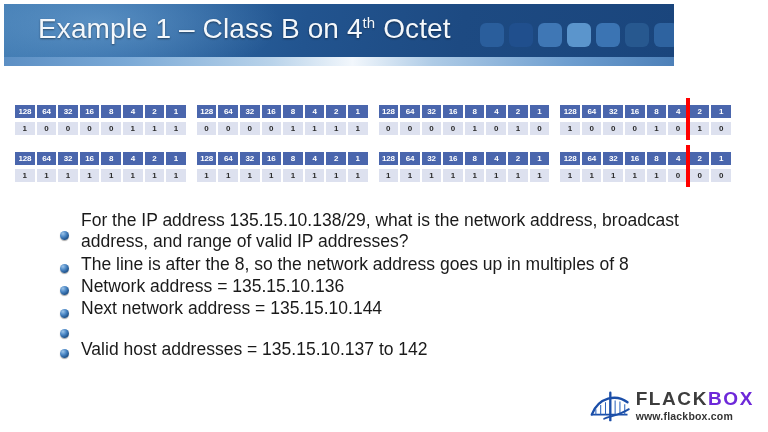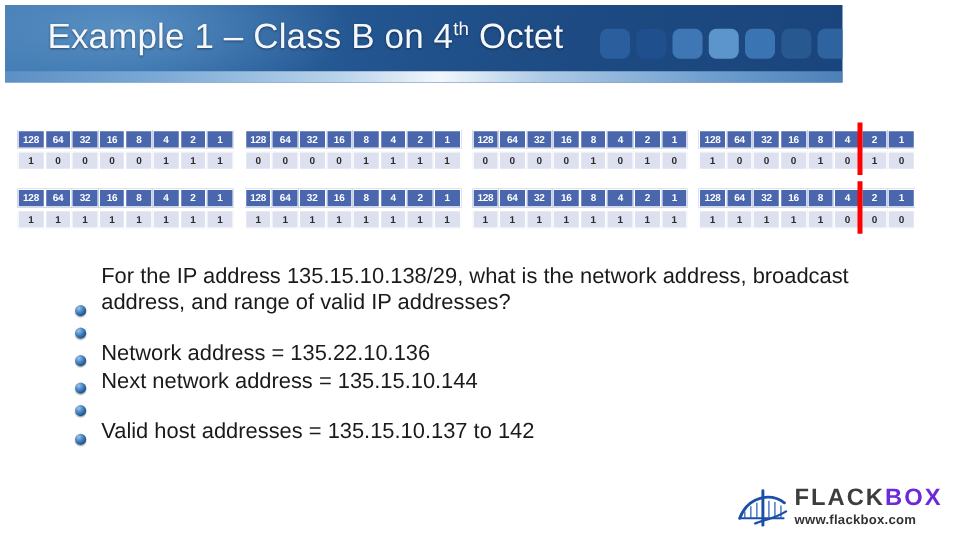--- a/index.html
+++ b/index.html
@@ -64,21 +64,21 @@
   .octet .line.valline{margin-top:2px;}
   .redline{
     position:absolute;top:0;width:4px;background:#ff0000;
   }
   .redline.one{left:686px;top:0px;height:42px;}
   .redline.two{left:686px;top:47px;height:42px;}
 
   
   .bullets{position:absolute;left:60px;top:210px;width:620px;}
   .bullet{
-    display:flex;align-items:flex-end;margin-bottom:1px;
+    display:flex;align-items:center;margin-bottom:1px;
   }
   .bdot{
     flex:0 0 auto;width:9px;height:9px;border-radius:50%;margin-top:8px;margin-right:12px;
     background:radial-gradient(circle at 33% 28%, #9dc4e8 0%, #4a86c4 38%, #1b4e86 75%, #123a68 100%);
     box-shadow:0 1px 1px rgba(0,0,0,0.35);
   }
   .btext{
     font-size:17.5px;line-height:1.22;color:#1a1a1a;font-weight:400;
   }
 
@@ -297,24 +297,25 @@
     <div class="redline two" style="background: rgb(255, 0, 0);"></div>
   </div>
 
   <div class="bullets" id="bullets">
       <div class="bullet">
         <div class="bdot"></div>
         <div class="btext">For the IP address 135.15.10.138/29, what is the network address, broadcast address, and range of valid IP addresses?</div>
       </div>
       <div class="bullet">
         <div class="bdot"></div>
-      </div>
-      <div class="bullet">
-        <div class="bdot"></div>
-        <div class="btext">Network address = 135.22.10.136</div>
+        <div class="btext">The line is after the 8, so the network address goes up in multiples of 8</div>
+      </div>
+      <div class="bullet">
+        <div class="bdot"></div>
+        <div class="btext">Network address = 135.15.10.136</div>
       </div>
       <div class="bullet">
         <div class="bdot"></div>
         <div class="btext">Next network address = 135.15.10.144</div>
       </div>
       <div class="bullet">
         <div class="bdot"></div>
       </div>
       <div class="bullet">
         <div class="bdot"></div>

